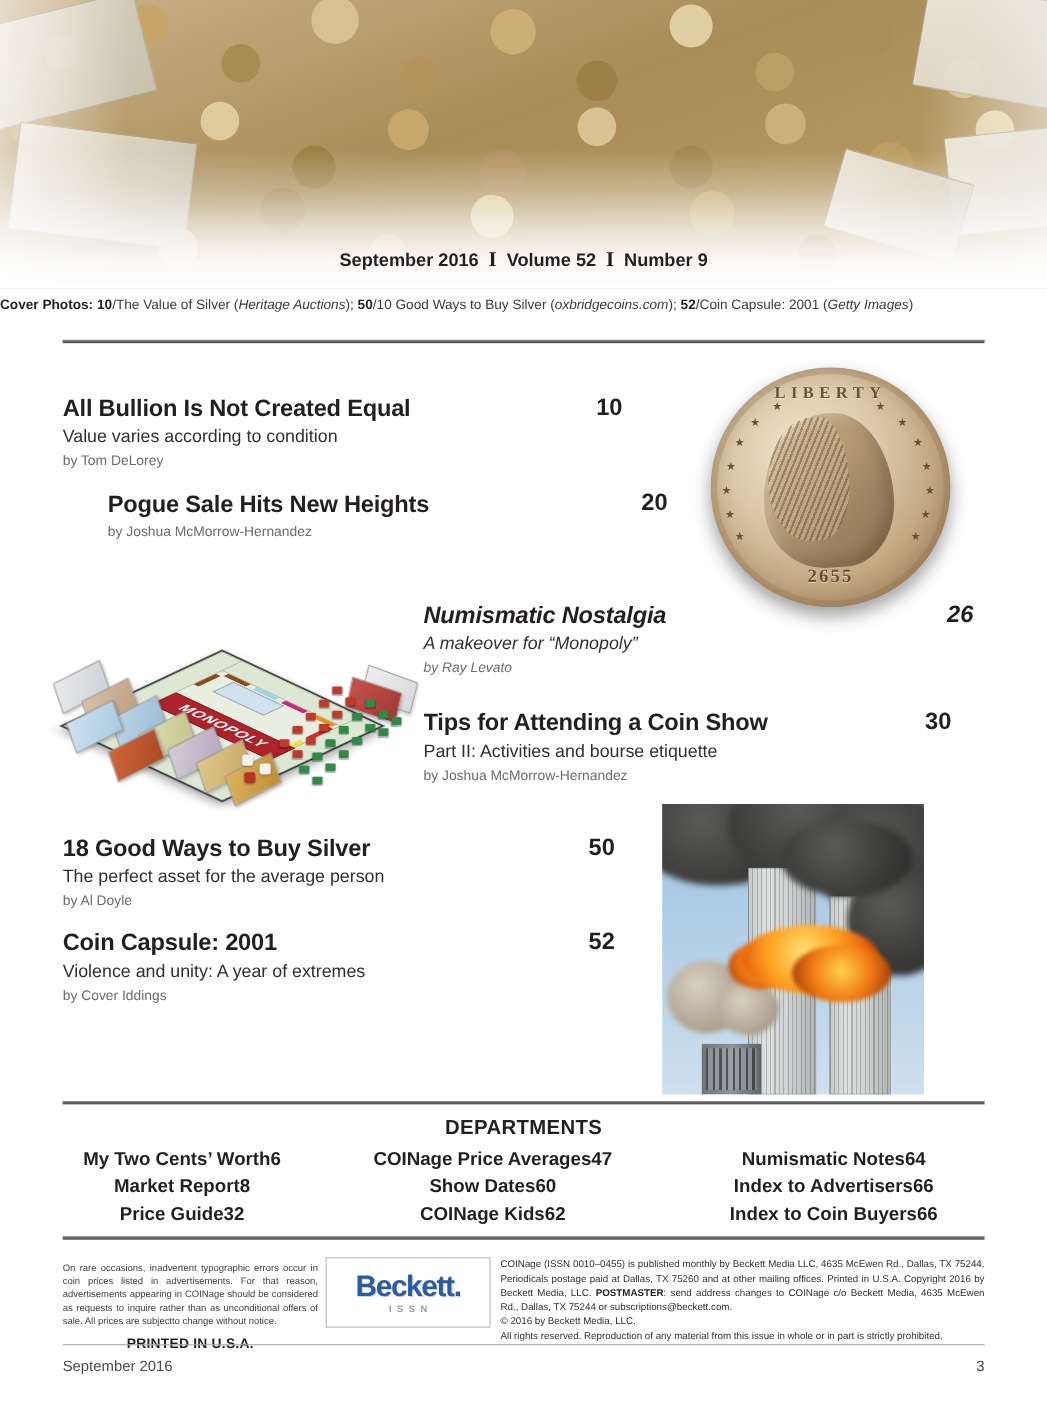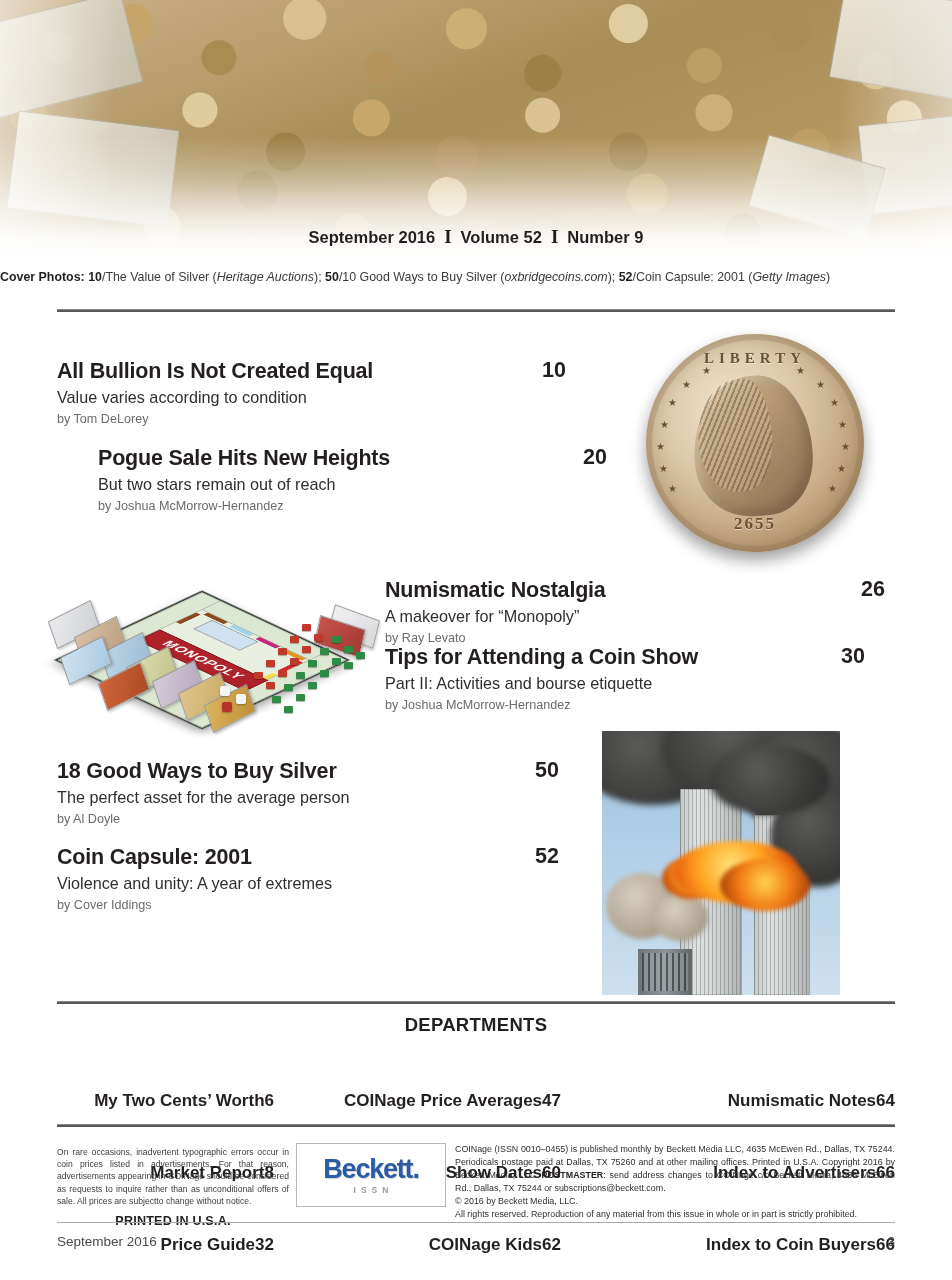--- a/index.html
+++ b/index.html
@@ -186,21 +186,21 @@
   }
   .entry.right .head,
   .entry.right .sub,
   .entry.right .byline { text-align: left; }
 
   
   .e1 { left: 57px; top: 360px; width: 470px; }
   .e1 .pg { left: 485px; }
   .e2 { left: 57px; top: 447px; width: 470px; margin-left: 41px; }
   .e2 .pg { left: 485px; }
-  .e3 { left: 385px; top: 579px; width: 500px; }
+  .e3 { left: 385px; top: 548px; width: 500px; font-style: italic; }
   .e3 .pg { left: 476px; }
   .e4 { left: 385px; top: 646px; width: 500px; }
   .e4 .pg { left: 456px; }
   .e5 { left: 57px; top: 760px; width: 470px; }
   .e5 .pg { left: 478px; }
   .e6 { left: 57px; top: 846px; width: 470px; }
   .e6 .pg { left: 478px; }
 
   
   .dept-title {
@@ -215,28 +215,27 @@
   }
   .dept-grid {
     position: absolute;
     left: 57px; top: 1041px;
     width: 838px;
     display: flex;
   }
   .dept-col { width: 279px; }
   .dept-row {
     display: flex;
-    justify-content: flex-end;
+    justify-content: center;
     align-items: baseline;
     font-size: 17px;
     font-weight: bold;
     color: #231f20;
     height: 25px;
     line-height: 25px;
-    margin-top: 47px;
   }
   .dept-col.c1 .dept-row { padding-right: 57px; }
   .dept-col.c2 .dept-row { padding-right: 48px; }
   .dept-col.c3 .dept-row { padding-right: 0px; }
   .dept-col.c2 { padding-left: 4px; }
   .dept-col.c3 { padding-left: 12px; }
 
   
   .fineprint-left {
     position: absolute;
@@ -669,21 +668,20 @@
 
 <div class="entry e1">
   <div class="head">All Bullion Is Not Created Equal</div>
   <div class="sub">Value varies according to condition</div>
   <div class="byline">by Tom DeLorey</div>
   <div class="pg">10</div>
 </div>
 
 <div class="entry e2">
   <div class="head">Pogue Sale Hits New Heights</div>
-  <div class="sub">But two stars remain out of reach</div>
   <div class="byline">by Joshua McMorrow-Hernandez</div>
   <div class="pg">20</div>
 </div>
 
 <div class="entry e3 right">
   <div class="head">Numismatic Nostalgia</div>
   <div class="sub">A makeover for “Monopoly”</div>
   <div class="byline">by Ray Levato</div>
   <div class="pg">26</div>
 </div>

